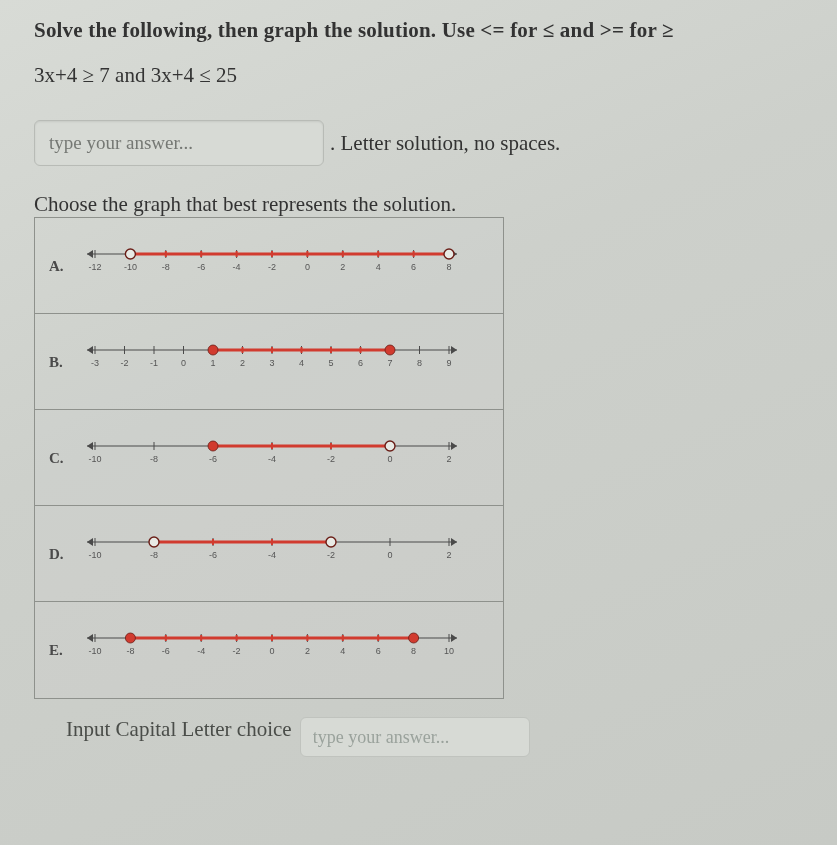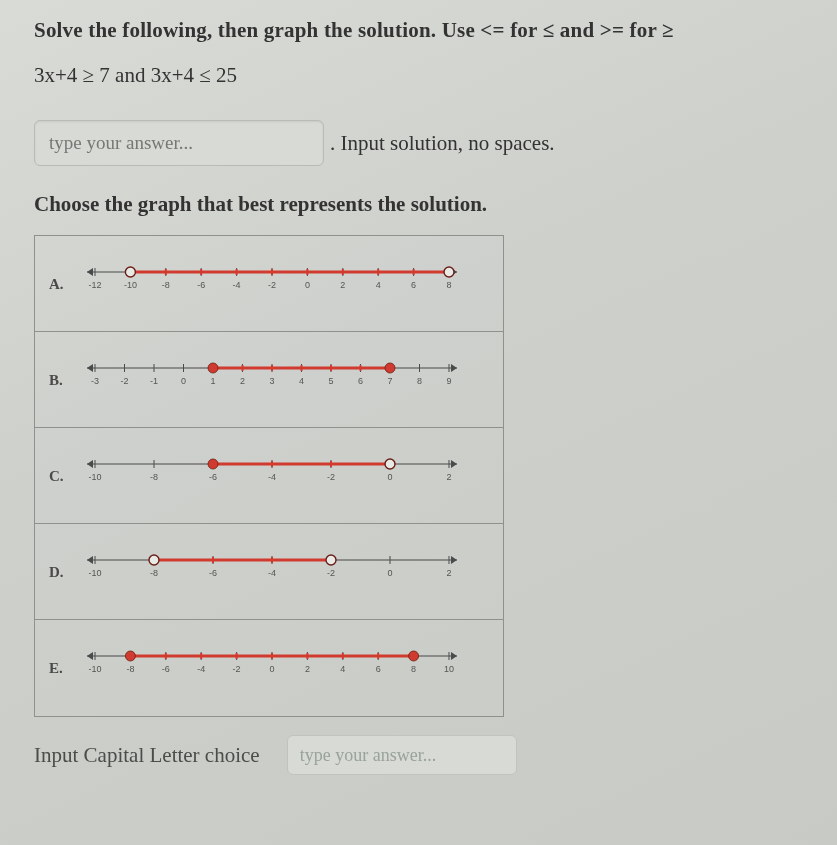--- a/index.html
+++ b/index.html
@@ -51,23 +51,22 @@
     box-shadow: inset 0 1px 2px rgba(0,0,0,0.08);
   }
   .answer-input::placeholder { color: #757874; }
   .hint-text {
     font-size: 21px;
     color: #333;
     font-weight: 500;
   }
   .choose-text {
     font-size: 21px;
-    font-weight: 700;
+    font-weight: 400;
     color: #333;
-    margin-bottom: 18px;
   }
   .graph-container {
     width: 470px;
     border: 1.5px solid #8e918c;
     background: rgba(255,255,255,0.02);
   }
   .graph-row {
     height: 96px;
     border-bottom: 1.5px solid #8e918c;
     position: relative;
@@ -86,22 +85,23 @@
   .axis { stroke: #4a4a4a; stroke-width: 1.2; }
   .tick { stroke: #4a4a4a; stroke-width: 1; }
   .ticklabel { font-family: Arial, sans-serif; font-size: 9px; fill: #555; text-anchor: middle; }
   .segment { stroke: #d13b2f; stroke-width: 3.2; }
   .dot-fill { fill: #d13b2f; stroke: #6a1d16; stroke-width: 0.8; }
   .dot-open { fill: #e8eae5; stroke: #6a1d16; stroke-width: 1.4; }
   .arrowhead { fill: #4a4a4a; }
   .bottom-row {
     margin-top: 18px;
     display: flex;
-    align-items: center;
-    gap: 27px;
+    align-items: flex-start;
+    gap: 8px;
+    margin-left: 32px;
   }
   .bottom-label {
     font-size: 21px;
     color: #4a4d49;
     font-weight: 500;
   }
   .answer-input2 {
     width: 230px;
     height: 40px;
     border: 1.5px solid #c0c3be;
@@ -118,21 +118,21 @@
 <body>
 
 <div class="page">
 
   <div class="instruction">Solve the following, then graph the solution. Use &lt;= for ≤ and &gt;= for ≥</div>
 
   <div class="equation">3x+4 ≥ 7 and 3x+4 ≤ 25</div>
 
   <div class="answer-row">
     <input class="answer-input" placeholder="type your answer..." style="">
-    <span class="hint-text">. Input solution, no spaces.</span>
+    <span class="hint-text">. Letter solution, no spaces.</span>
   </div>
 
   <div class="choose-text">Choose the graph that best represents the solution.</div>
 
   <div class="graph-container">
     <div class="graph-row">
       <span class="row-label">A.</span>
       <svg class="numline" id="nl-A" viewBox="0 0 390 60">
           <line x1="10" y1="22" x2="380" y2="22" class="axis"></line>
           <polygon points="10,22 16,18 16,26" class="arrowhead"></polygon>

